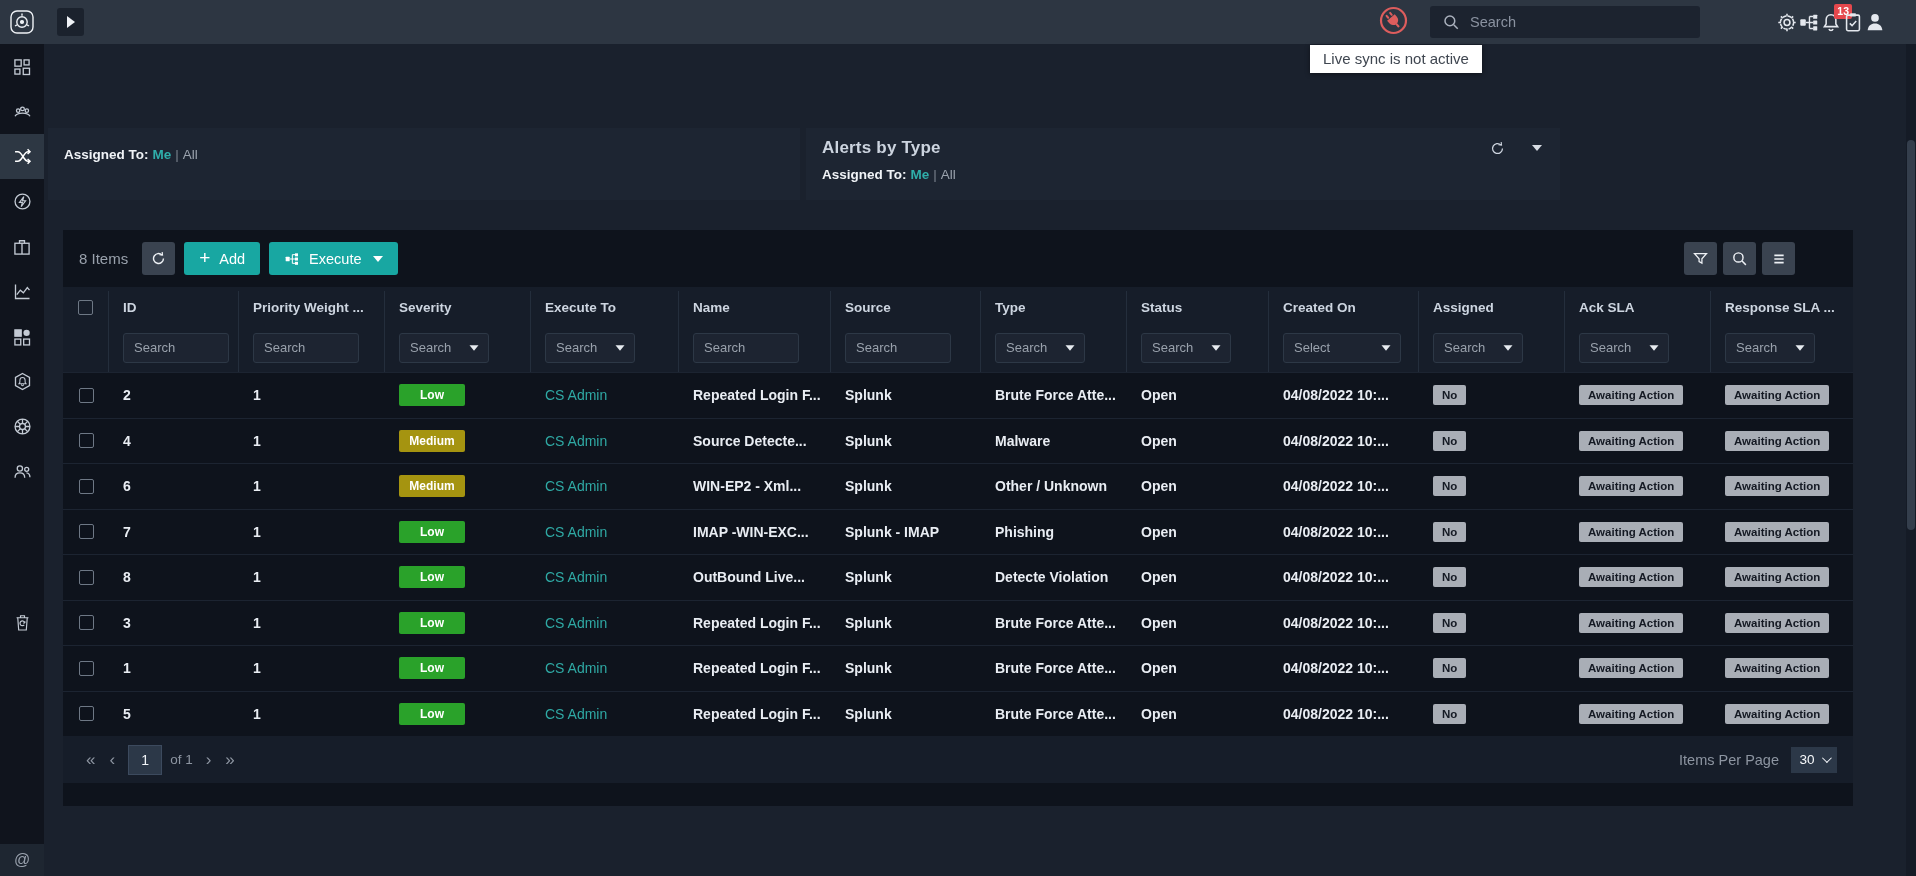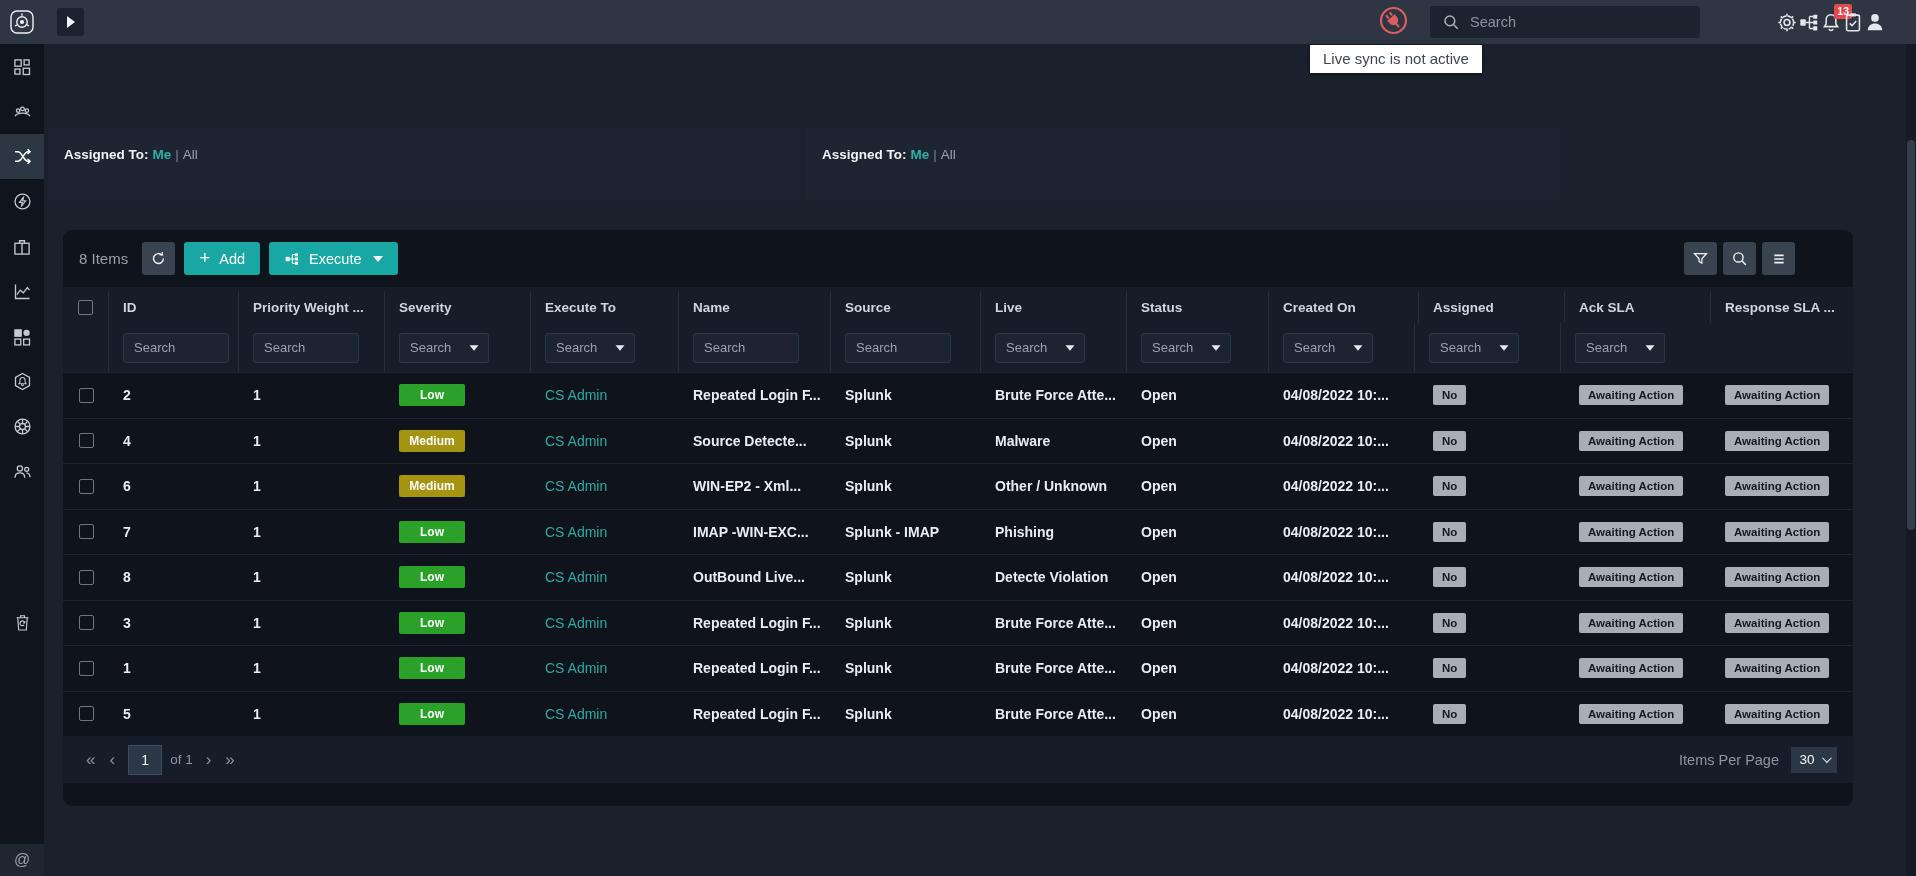--- a/index.html
+++ b/index.html
@@ -45,21 +45,21 @@
   .panel-top { display:flex; align-items:center; }
   .panel-title { font-size:17px; font-weight:600; color:#ccd4df; letter-spacing:.2px; }
   .panel-ctrl { margin-left:auto; display:flex; align-items:center; gap:26px; color:#cfd6e0; }
   .caret-down { width:0; height:0; border-left:5.5px solid transparent; border-right:5.5px solid transparent; border-top:6.5px solid #d7dce3; }
   .assigned { margin-top:9px; font-size:13.5px; color:#f0f3f7; font-weight:bold; }
   .assigned .me { color:#2faeaa; font-weight:bold; cursor:pointer; margin-left:4px; }
   .assigned .sep { color:#79818e; font-weight:normal; margin:0 4px; }
   .assigned .all { color:#9aa2ad; font-weight:normal; cursor:pointer; }
 
   
-  .card { position:absolute; left:63px; top:230px; width:1790px; height:576px; background:#0e131c; border-radius:9px; }
+  .card { position:absolute; left:63px; top:230px; width:1790px; height:576px; background:#0e131c; border-radius:0; }
   .toolbar { height:57px; display:flex; align-items:center; padding:0 16px; gap:9px; }
   .items-count { font-size:15px; color:#99a1ac; margin-right:5px; }
   .gbtn { width:33px; height:33px; background:#3a4350; border-radius:3px; display:flex; align-items:center; justify-content:center; color:#eef1f5; cursor:pointer; }
   .tbtn { height:33px; background:#18a7a2; border-radius:3px; display:flex; align-items:center; justify-content:center; gap:9px; color:#ffffff; font-size:14.5px; padding:0 15px; cursor:pointer; }
   .tbtn .caret-down { border-top-color:#fff; margin-left:2px; }
   .plus { font-size:19px; font-weight:400; line-height:1; margin-top:-2px; }
   .tb-right { margin-left:auto; margin-right:42px; display:flex; gap:6px; }
 
   
   .hrow { display:flex; background:#161d29; }
@@ -264,20 +264,30 @@
   <div class="tooltip">Live sync is not active</div>
 
 
   <div class="panels">
     <section class="panel p1">
       <div class="assigned">
         <span>Assigned To:</span><span class="me">Me</span><span class="sep">|</span><span class="all">All</span>
       </div>
     </section>
     <section class="panel p2">
+      <div class="panel-top">
+        <span class="panel-title">Alerts by Type</span>
+        <span class="panel-ctrl">
+          <svg width="17" height="17" viewBox="0 0 24 24" fill="none" stroke="currentColor" stroke-width="1.8">
+            <path d="M19 12a7 7 0 1 1-2.2-5.1"></path>
+              <path d="M17.2 2.8l.5 4.4-4.4-.5" stroke-width="1.5"></path>
+          </svg>
+          <span class="caret-down"></span>
+        </span>
+      </div>
       <div class="assigned">
         <span>Assigned To:</span><span class="me">Me</span><span class="sep">|</span><span class="all">All</span>
       </div>
     </section>
   </div>
 
   <div class="card">
     <div class="toolbar">
       <span class="items-count">8 Items</span>
       <div class="gbtn">
@@ -337,21 +347,21 @@
         <div class="hcell" style="width: 148px;">
           <span class="lbl">Execute To</span>
         </div>
         <div class="hcell" style="width: 152px;">
           <span class="lbl">Name</span>
         </div>
         <div class="hcell" style="width: 150px;">
           <span class="lbl">Source</span>
         </div>
         <div class="hcell" style="width: 146px;">
-          <span class="lbl">Live</span>
+          <span class="lbl">Type</span>
         </div>
         <div class="hcell" style="width: 142px;">
           <span class="lbl">Status</span>
         </div>
         <div class="hcell" style="width: 150px;">
           <span class="lbl">Created On</span>
         </div>
         <div class="hcell" style="width: 146px;">
           <span class="lbl">Assigned</span>
         </div>
@@ -390,20 +400,26 @@
         </div>
         <div class="hcell" style="width: 146px;">
           <div class="f-select" style="width: 90px;">
             <span>Search</span>
             <span class="caret-down"></span>
           </div>
         </div>
         <div class="hcell" style="width: 142px;">
           <div class="f-select" style="width: 90px;">
             <span>Search</span>
+            <span class="caret-down"></span>
+          </div>
+        </div>
+        <div class="hcell" style="width: 150px;">
+          <div class="f-select" style="width: 118px;">
+            <span>Select</span>
             <span class="caret-down"></span>
           </div>
         </div>
         <div class="hcell" style="width: 146px;">
           <div class="f-select" style="width: 90px;">
             <span>Search</span>
             <span class="caret-down"></span>
           </div>
         </div>
         <div class="hcell" style="width: 146px;">

